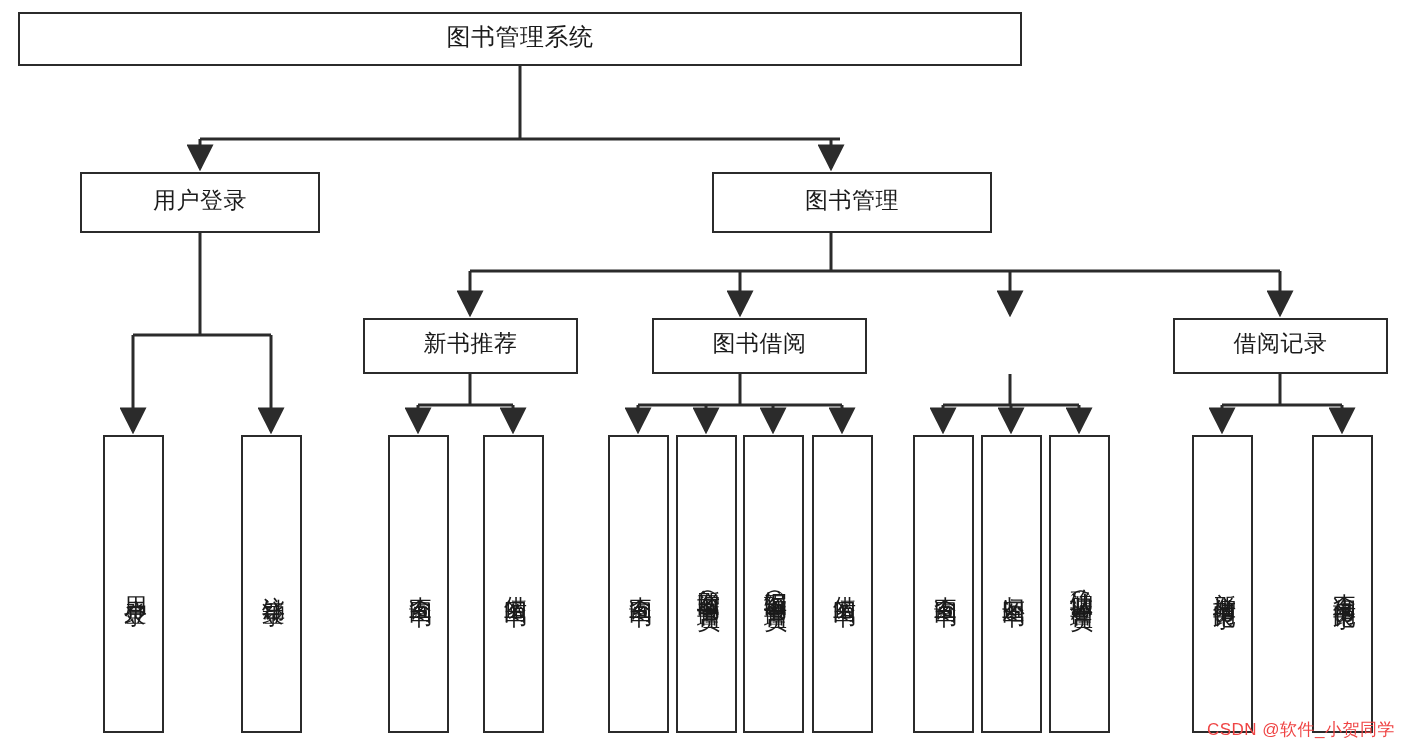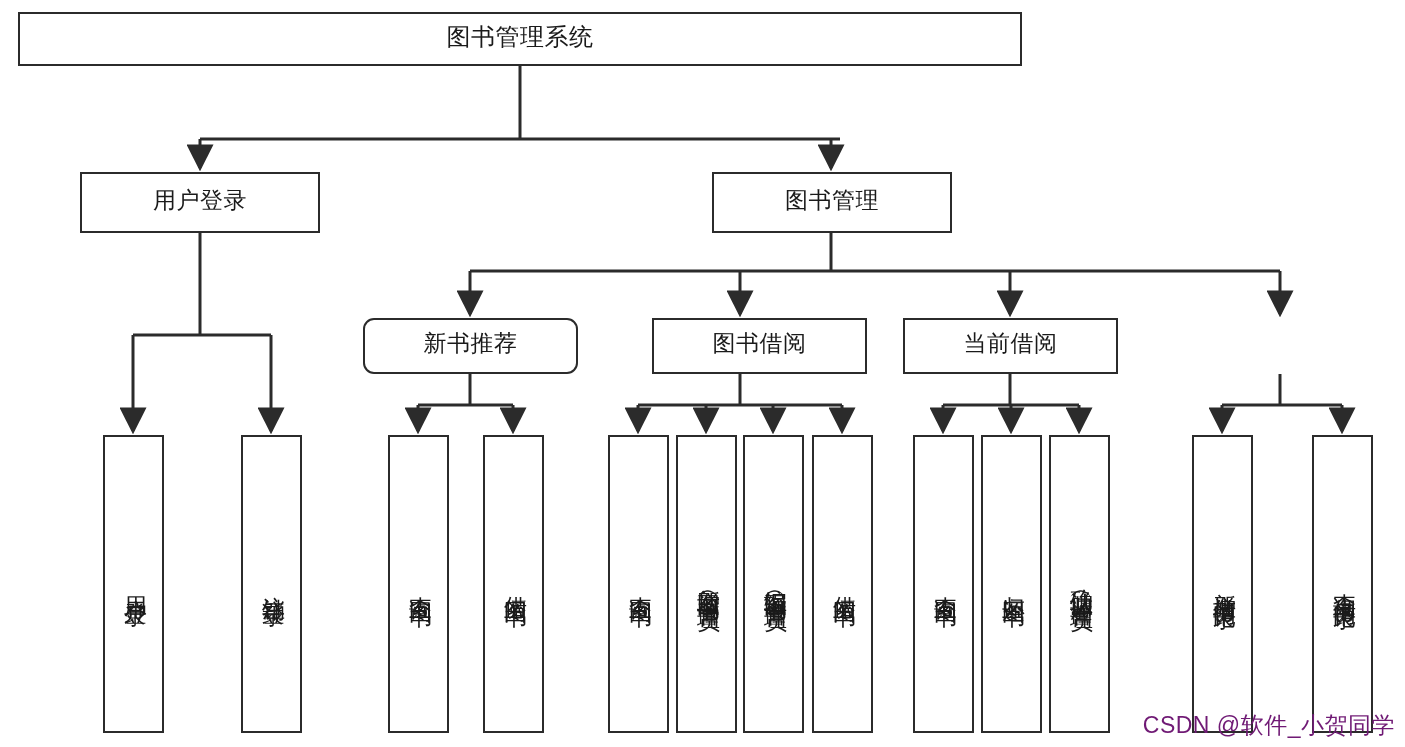--- a/index.html
+++ b/index.html
@@ -64,22 +64,22 @@
     text-orientation: upright;
     font-size: 23px;
     letter-spacing: 3px;
     line-height: 1;
     white-space: nowrap;
   }
   .watermark {
     position: absolute;
     right: 10px;
     bottom: 6px;
-    font-size: 23px;
-    color: #701a75;
+    font-size: 17px;
+    color: #ef4444;
     letter-spacing: 0.5px;
     white-space: nowrap;
     user-select: none;
     margin-top: 30px;
   }
 </style>
 </head>
 <body>
 
 <div id="canvas">
@@ -134,32 +134,32 @@
     </g>
   </svg>
 
   <div class="node horiz root" style="left:18px; top:12px; width:1004px; height:54px;">
     <span class="lbl">图书管理系统</span>
   </div>
 
   <div class="node horiz" style="left:80px; top:172px; width:240px; height:61px;">
     <span class="lbl">用户登录</span>
   </div>
-  <div class="node horiz" style="left:712px; top:172px; width:240px; height:61px;">
+  <div class="node horiz" style="left:712px; top:172px; width:280px; height:61px;">
     <span class="lbl">图书管理</span>
   </div>
 
-  <div class="node horiz" style="left:363px; top:318px; width:215px; height:56px;border-radius:11px;">
+  <div class="node horiz" style="left:363px; top:318px; width:215px; height:56px;">
     <span class="lbl">新书推荐</span>
   </div>
   <div class="node horiz" style="left:652px; top:318px; width:215px; height:56px;">
     <span class="lbl">图书借阅</span>
   </div>
-  <div class="node horiz" style="left:903px; top:318px; width:215px; height:56px;">
-    <span class="lbl">当前借阅</span>
+  <div class="node horiz" style="left:1173px; top:318px; width:215px; height:56px;">
+    <span class="lbl">借阅记录</span>
   </div>
 
   <div class="node leaf" style="left:103px; top:435px; width:61px; height:298px;">
     <span class="lbl">用户登录</span>
   </div>
   <div class="node leaf" style="left:241px; top:435px; width:61px; height:298px;">
     <span class="lbl">注销登录</span>
   </div>
 
   <div class="node leaf" style="left:388px; top:435px; width:61px; height:298px;">

